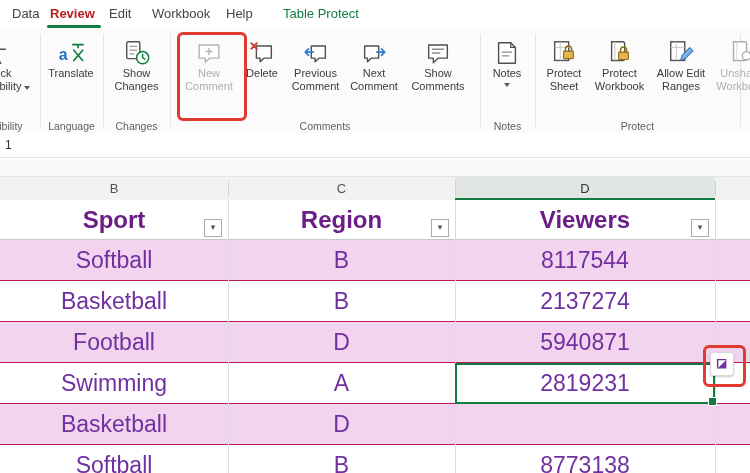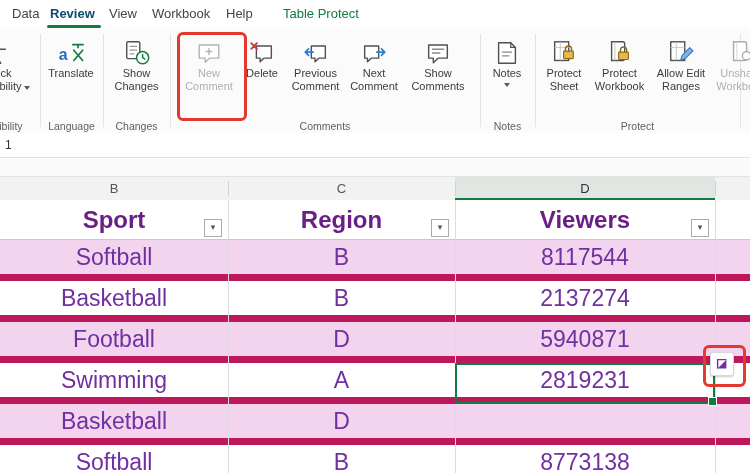--- a/index.html
+++ b/index.html
@@ -1,21 +1,21 @@
 <!DOCTYPE html>
 <html><head>
 <meta charset="utf-8">
 <style>
   html,body{margin:0;padding:0;background:#fff;}
   .screen{position:relative;width:750px;height:473px;overflow:hidden;background:#fff;
           font-family:"Liberation Sans",sans-serif;color:#3b3b3b;}
   
   .menubar{position:absolute;left:0;top:0;width:750px;height:28px;background:#ffffff;}
   .mtab{position:absolute;top:0;height:28px;line-height:28px;font-size:13px;color:#444;cursor:default;}
-  .mtab.sel{color:#0c4a6e;font-weight:700;}
+  .mtab.sel{color:#b91c1c;font-weight:700;}
   .mtab.accent{color:#107C41;}
   .tab-underline{position:absolute;top:25px;height:3px;background:#107C41;border-radius:2px;}
   
   .ribbon{position:absolute;left:0;top:28px;width:750px;height:105px;background:#FBFBFB;
           border-bottom:1px solid #DEDEDE;overflow:hidden;}
   .vsep{position:absolute;top:6px;height:93px;width:1px;background:#E4E4E4;}
   .rbtn{position:absolute;top:5px;height:86px;display:flex;flex-direction:column;align-items:center;
         font-size:11px;line-height:13px;color:#3b3b3b;text-align:center;}
   .rbtn .ric{height:32px;margin-top:2px;display:flex;align-items:flex-end;justify-content:center;}
   .rbtn.disabled{color:#AFAFAF;}
@@ -31,21 +31,21 @@
   .substrip{position:absolute;left:0;top:159px;width:750px;height:17px;background:#FAFAFA;
             border-bottom:1px solid #E3E3E3;}
   .colheads{position:absolute;left:0;top:177px;width:750px;height:23px;background:#F2F2F2;
             border-bottom:1px solid #C9C9C9;font-size:13px;color:#555;}
   .chead{position:absolute;top:0;height:23px;line-height:23px;text-align:center;box-sizing:border-box;}
   .chead.sel{background:#E1E6E2;border-bottom:2px solid #107C41;color:#333;}
   .chsep{position:absolute;top:4px;height:15px;width:1px;background:#D2D2D2;}
   
   .grid{position:absolute;left:0;top:200px;width:750px;height:273px;background:#fff;}
   .vline{position:absolute;top:0;height:273px;width:1px;background:#DCDCDC;}
-  .trow{position:absolute;left:0;width:750px;height:41px;border-bottom:7px solid #be185d;box-sizing:border-box;}
+  .trow{position:absolute;left:0;width:750px;height:41px;border-bottom:1px solid #be185d;box-sizing:border-box;}
   .trow.thead{height:40px;background:#fff;border-bottom:1px solid #C9C9C9;}
   .trow.band{background:#F2D4EF;}
   .cell{position:absolute;top:0;height:100%;display:flex;align-items:center;justify-content:center;
         font-size:23px;color:#7030A0;}
   .thead .cell{font-weight:700;font-size:24px;color:#6B1E86;}
   .colB{left:0;width:228px;} .colC{left:228px;width:227px;} .colD{left:455px;width:260px;}
   .filterbtn{position:absolute;top:19px;width:18px;height:18px;background:#fff;border:1px solid #ABABAB;
              box-sizing:border-box;font-size:9px;line-height:15px;text-align:center;color:#555;cursor:pointer;}
   .selcell{position:absolute;left:455px;top:163px;width:260px;height:41px;border:2px solid #107C41;
            box-sizing:border-box;z-index:5;}
@@ -60,21 +60,21 @@
 </style>
 </head>
 <body>
 
 <div class="screen">
 
   <div class="menubar">
     <div class="mtab" style="left:12px">Data</div>
     <div class="mtab sel" style="left:50px">Review</div>
     <div class="tab-underline" style="left:47px;width:54px"></div>
-    <div class="mtab" style="left:109px">View</div>
+    <div class="mtab" style="left:109px">Edit</div>
     <div class="mtab" style="left:152px">Workbook</div>
     <div class="mtab" style="left:226px">Help</div>
     <div class="mtab accent" style="left:283px">Table Protect</div>
   </div>
 
   <div class="ribbon">
     <div class="vsep" style="left:40px"></div>
     <div class="vsep" style="left:103px"></div>
     <div class="vsep" style="left:170px"></div>
     <div class="vsep" style="left:480px"></div>

